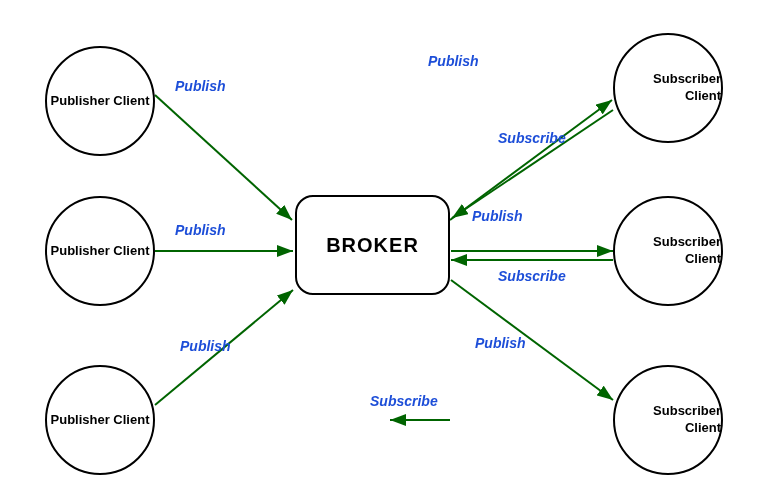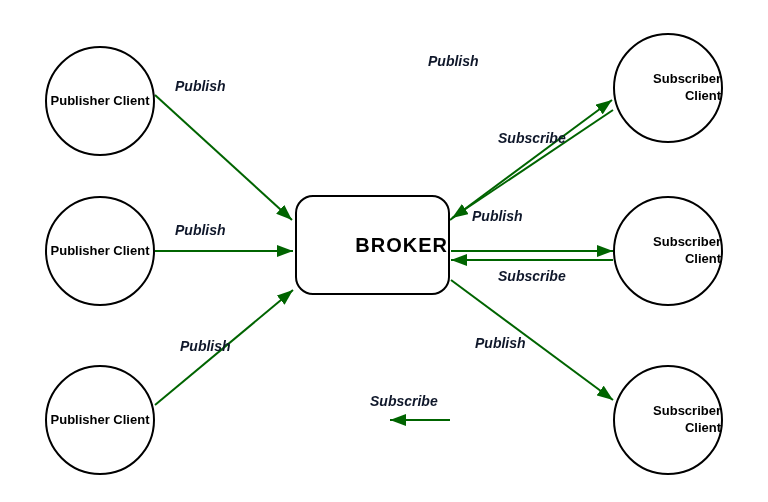--- a/index.html
+++ b/index.html
@@ -33,31 +33,31 @@
       line-height: 1.3;
     }
 
     .broker-box {
       position: absolute;
       background: #ffffff;
       border: 2px solid #000000;
       border-radius: 18px;
       display: flex;
       align-items: center;
-      justify-content: flex-end;
+      justify-content: center;
       text-align: center;
       font-size: 20px;
       font-weight: bold;
       color: #000000;
       letter-spacing: 1px;
     }
 
     .label {
       position: absolute;
-      color: #0f172a;
+      color: #1d4ed8;
       font-size: 14px;
       font-weight: bold;
       font-style: italic;
     }
 
     svg.arrows {
       position: absolute;
       top: 0;
       left: 0;
       width: 768px;

